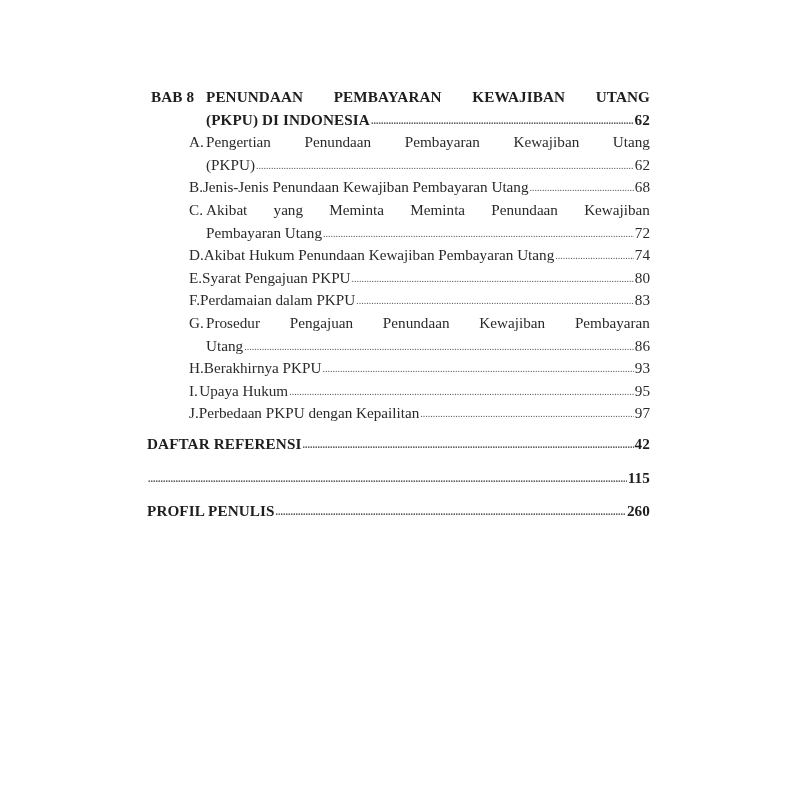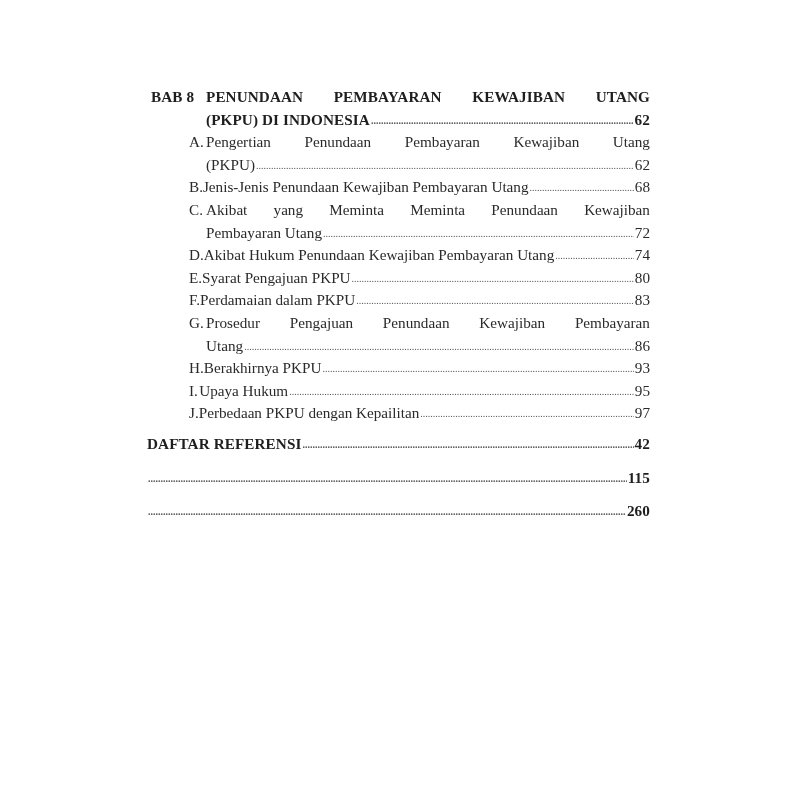--- a/index.html
+++ b/index.html
@@ -153,17 +153,18 @@
   <div class="gap2"></div>
 
   <div class="line bold row">
     <span class="dots"></span>
     <span class="pg">115</span>
   </div>
 
   <div class="gap2"></div>
 
   <div class="line bold row">
+    <span class="txt">PROFIL PENULIS</span>
     <span class="dots"></span>
     <span class="pg">260</span>
   </div>
 
 </div>
 
 </body></html>

